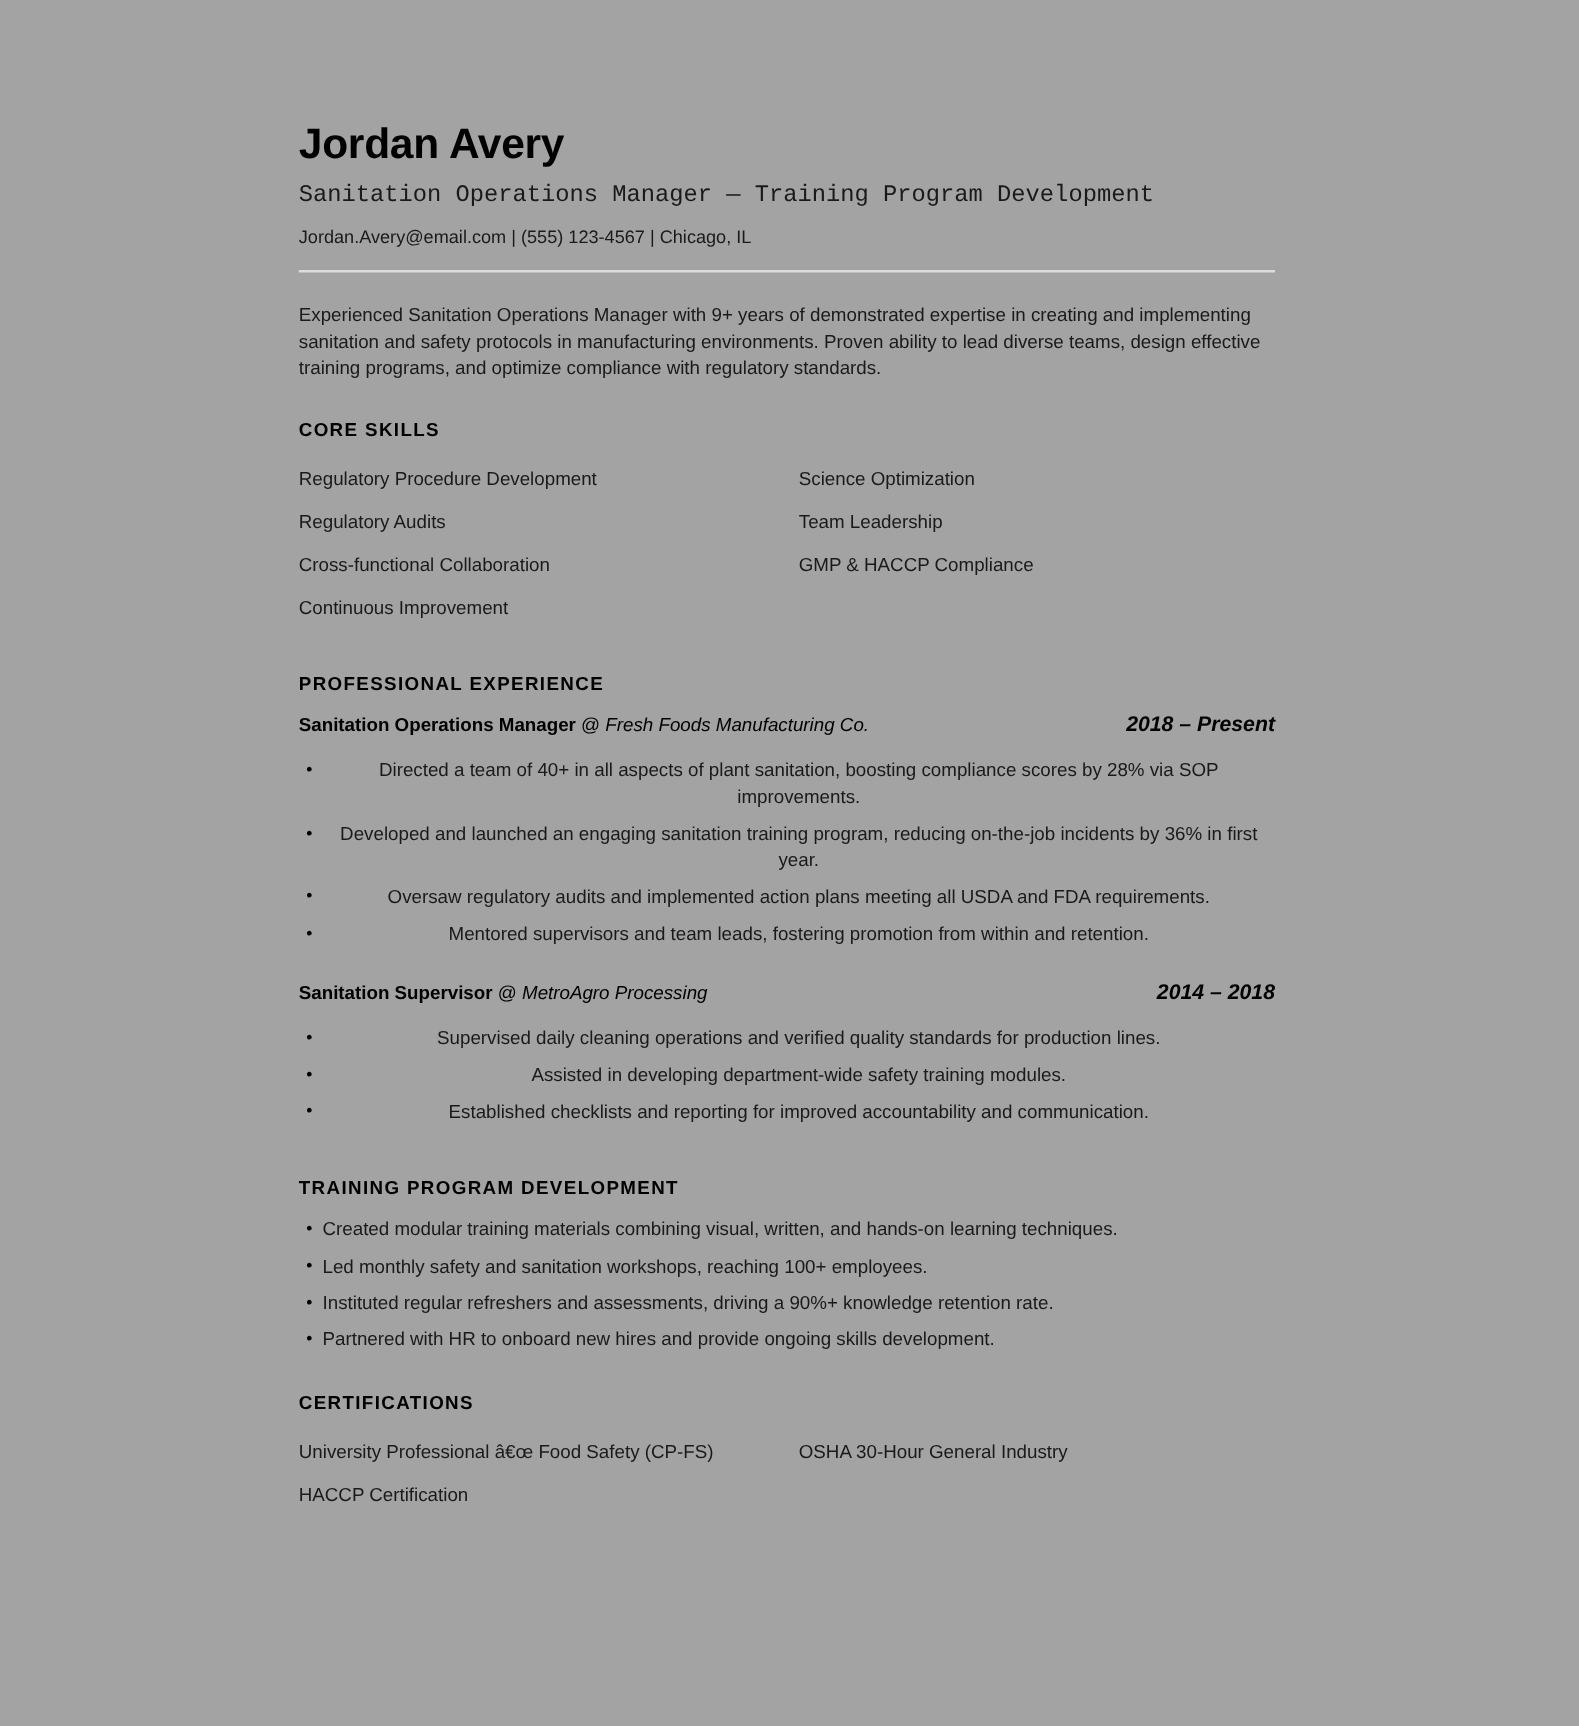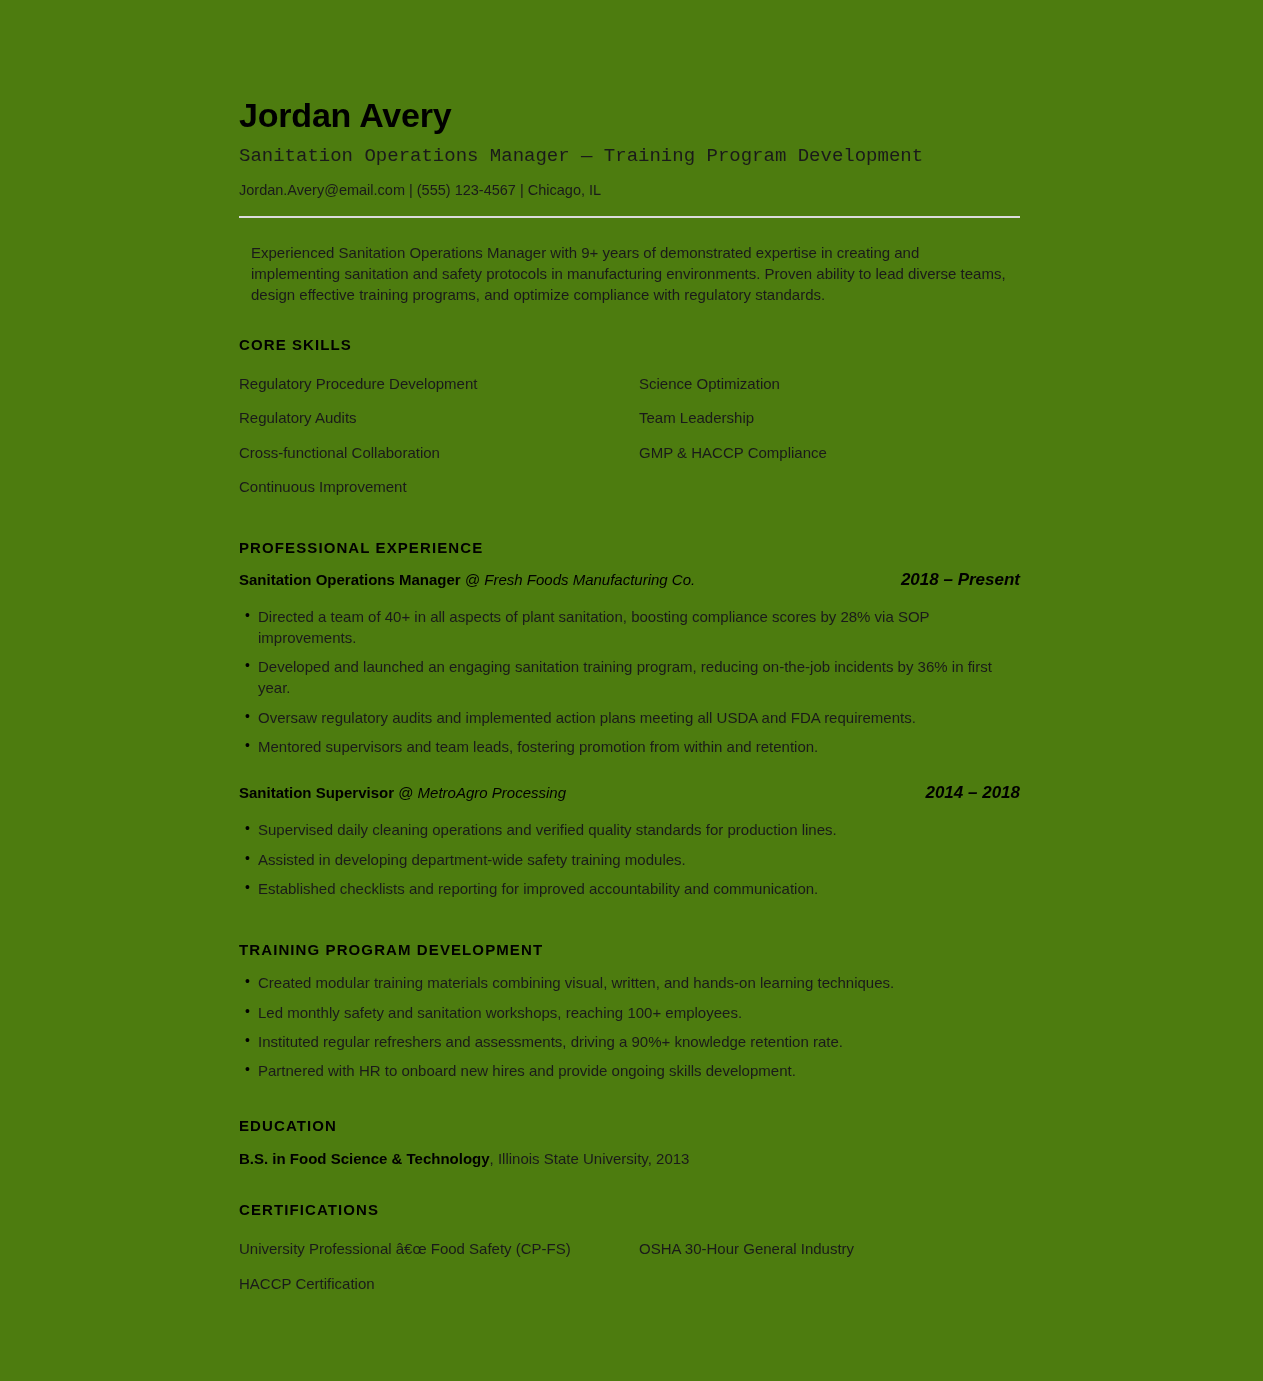--- a/index.html
+++ b/index.html
@@ -10,21 +10,21 @@
   body {
     width: 1263px;
     min-height: 1381px;
     font-family: "Liberation Sans", sans-serif;
     color: #000000;
     -webkit-font-smoothing: antialiased;
   }
   .page {
     width: 1263px;
     min-height: 1381px;
-    background: #4d7c0f;
+    background: #a3a3a3;
     position: relative;
     box-sizing: border-box;
   }
   .resume {
     position: absolute;
     left: 239px;
     top: 96px;
     width: 781px;
   }
 
@@ -72,21 +72,21 @@
   .sec-summary { margin-top: 0; }
   .sec-skills { margin-top: 30px; }
   .sec-experience { margin-top: 34px; }
   .sec-training { margin-top: 42px; }
   .sec-education { margin-top: 36px; }
   .sec-certs { margin-top: 32px; }
 
   .summary-text {
     font-size: 15px;
     line-height: 1.42;
-    margin: 12px;
+    margin: 0;
     color: #1a1a1a;
     max-width: 772px;
   }
 
   
   .two-col {
     display: grid;
     grid-template-columns: 400px 1fr;
     row-gap: 0px;
     column-gap: 0px;
@@ -149,21 +149,21 @@
   ul.bullets li:last-child { margin-bottom: 0; }
   ul.bullets li::before {
     content: "\2022";
     position: absolute;
     left: 6px;
     top: 0;
     font-size: 14px;
     line-height: 1.42;
     color: #000;
   }
-  .job ul.bullets { margin-top: 16px; }
+  .job ul.bullets { margin-top: 16px; text-align: center; }
   .training-bullets li { margin-bottom: 12px; }
 
   
   .edu-line {
     font-size: 15px;
     line-height: 1.4;
     color: #1a1a1a;
     margin: 0;
   }
   .edu-degree { font-weight: bold; color: #000; }
@@ -234,24 +234,20 @@
     <div class="section sec-training">
       <h2 class="section-title">TRAINING PROGRAM DEVELOPMENT</h2>
       <ul class="bullets training-bullets">
         <li>Created modular training materials combining visual, written, and hands-on learning techniques.</li>
         <li>Led monthly safety and sanitation workshops, reaching 100+ employees.</li>
         <li>Instituted regular refreshers and assessments, driving a 90%+ knowledge retention rate.</li>
         <li>Partnered with HR to onboard new hires and provide ongoing skills development.</li>
       </ul>
     </div>
 
-    <div class="section sec-education">
-      <h2 class="section-title">EDUCATION</h2>
-      <p class="edu-line"><span class="edu-degree">B.S. in Food Science &amp; Technology</span><span>, Illinois State University, 2013</span></p>
-    </div>
 
     <div class="section sec-certs">
       <h2 class="section-title">CERTIFICATIONS</h2>
       <div class="two-col">
         <div class="col-item">University Professional â€œ Food Safety (CP-FS)</div>
         <div class="col-item">OSHA 30-Hour General Industry</div>
         <div class="col-item">HACCP Certification</div>
       </div>
     </div>
 

